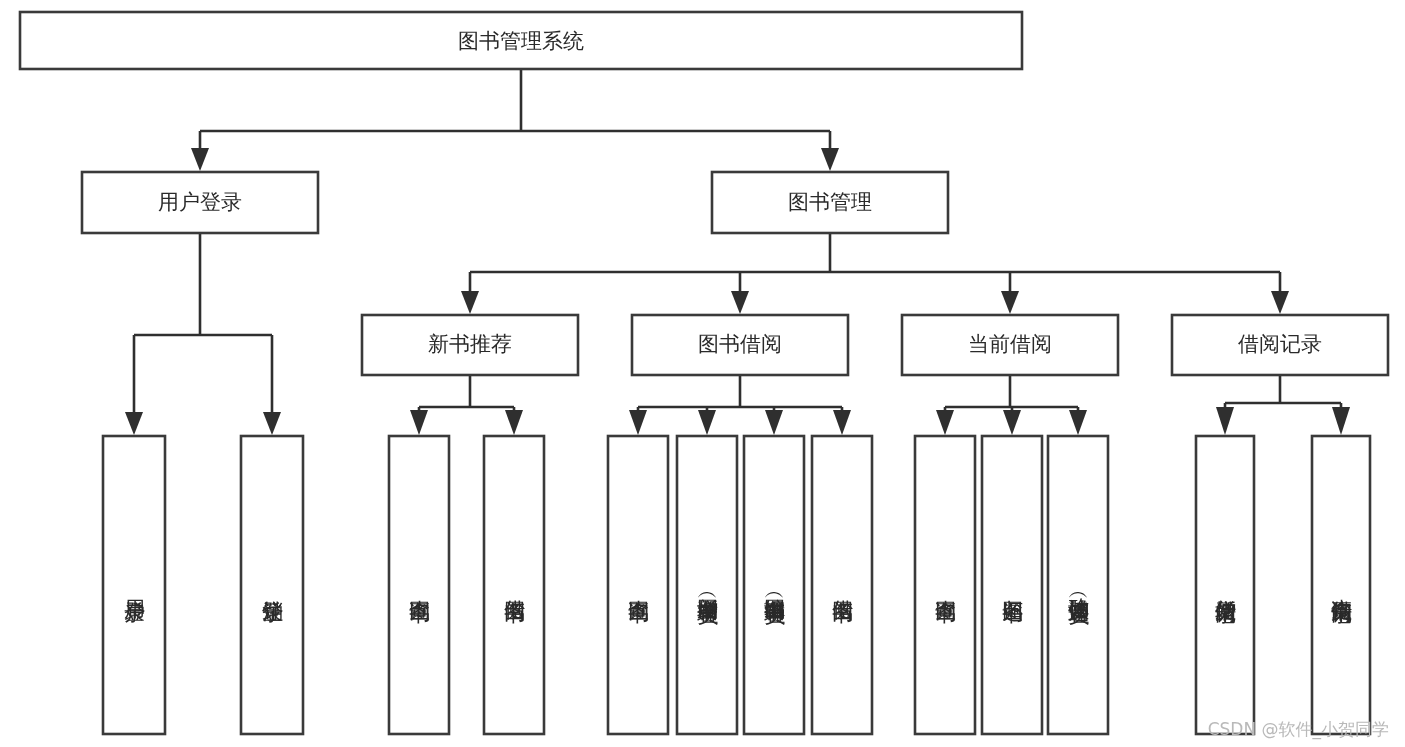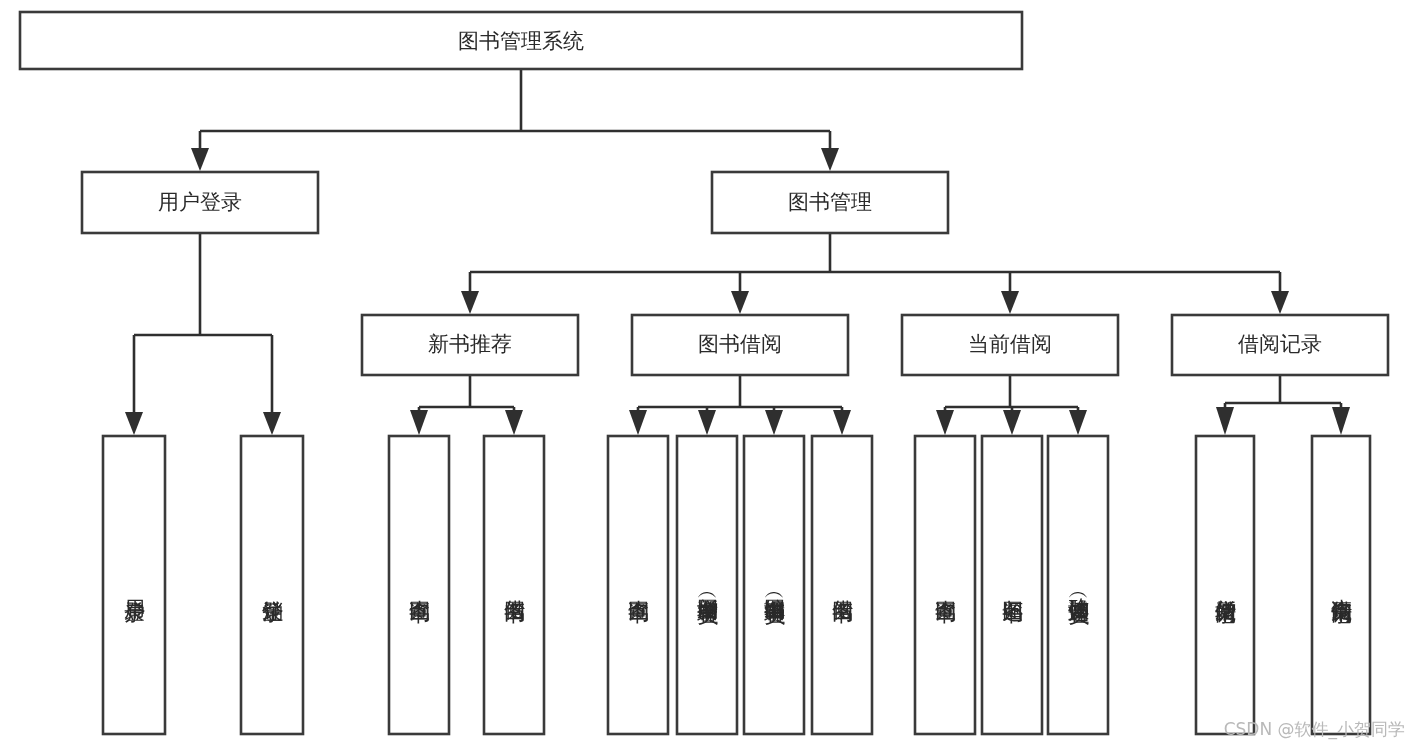--- a/index.html
+++ b/index.html
@@ -55,21 +55,21 @@
     font-size: 21px;
     line-height: 1.12;
     color: #2a2a2a;
     letter-spacing: 1px;
     white-space: nowrap;
     text-align: center;
     pointer-events: none;
   }
   .watermark {
     position: absolute;
-    right: 0;
+    right: 16px;
     bottom: 6px;
     font-family: "DejaVu Sans", "Liberation Sans", sans-serif;
     font-size: 17px;
     color: #b9b9b9;
     white-space: nowrap;
   }
 </style>
 </head>
 <body>
 

